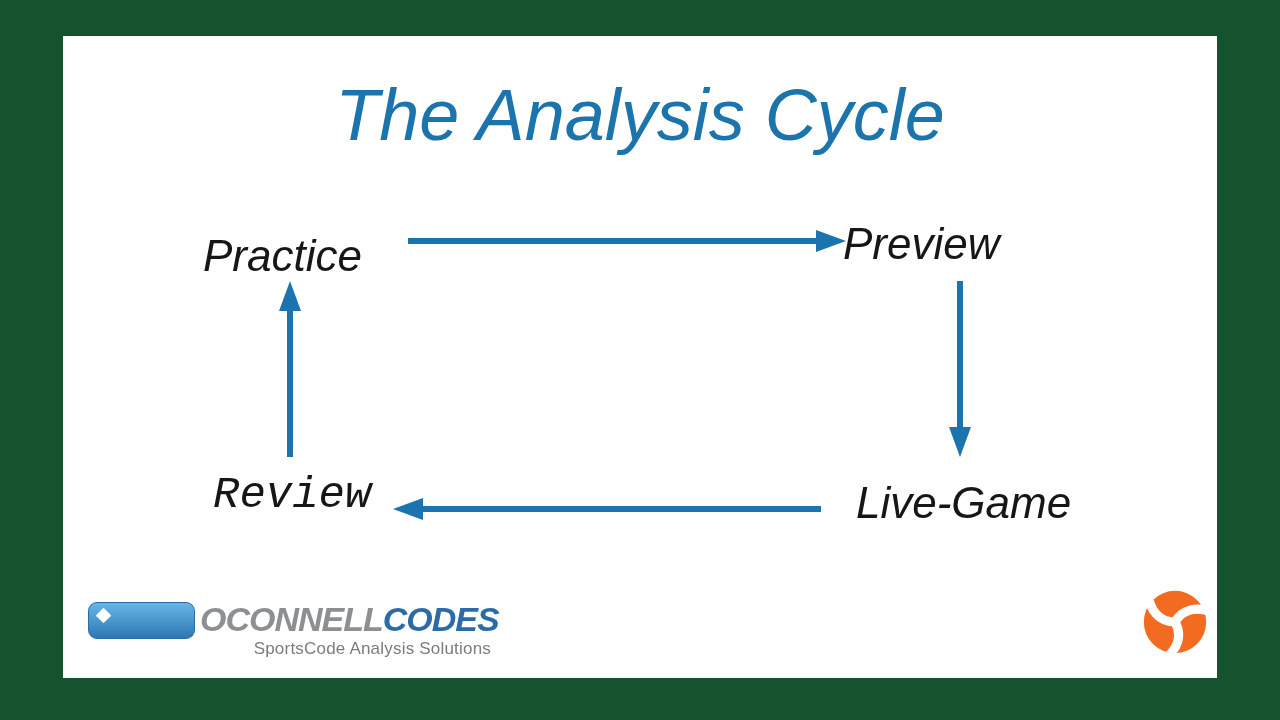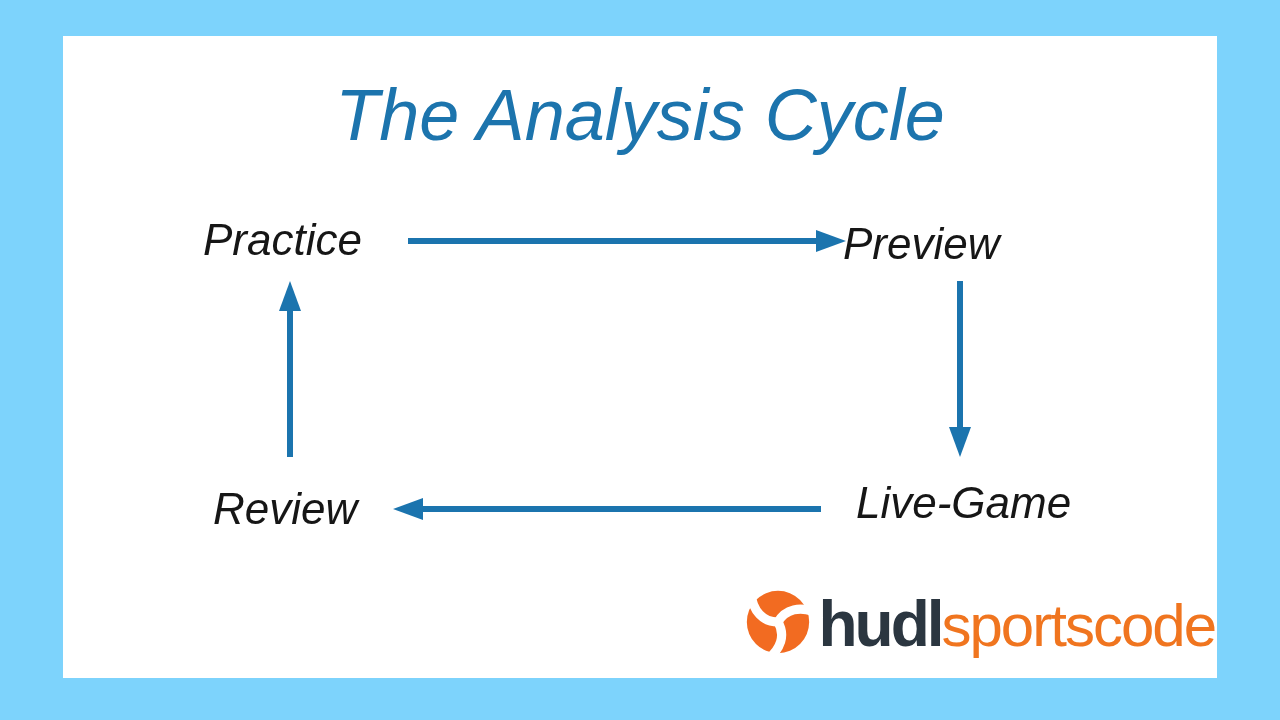--- a/index.html
+++ b/index.html
@@ -1,37 +1,37 @@
 <!DOCTYPE html>
 <html><head>
 <meta charset="utf-8">
 <style>
   html,body{margin:0;padding:0;background:#000;}
   .stage{
-    position:relative;width:1280px;height:720px;background:#7dd3fc;overflow:hidden;
+    position:relative;width:1280px;height:720px;background:#14532d;overflow:hidden;
     font-family:"Liberation Sans","DejaVu Sans",sans-serif;
   }
   .slide{
     position:absolute;left:63px;top:36px;width:1154px;height:642px;
     background:#ffffff;
   }
   .title{
     position:absolute;left:0;top:40px;width:100%;margin:0;
     text-align:center;
     font-size:72px;font-weight:400;font-style:italic;
     color:#1C74AD;letter-spacing:0px;line-height:1.1;
   }
   .node{
     position:absolute;
     font-size:44px;font-style:italic;font-weight:400;
     color:#161616;line-height:1;white-space:nowrap;
   }
-  .node-practice{left:140px;top:182px;}
+  .node-practice{left:140px;top:198px;}
   .node-preview{left:780px;top:186px;}
-  .node-review{left:150px;top:451px;}
+  .node-review{left:150px;top:437px;font-family:Liberation Mono, monospace;}
   .node-livegame{left:781px;top:445px;margin-left:12px;}
   .arrow{position:absolute;}
   .arrow svg{display:block;}
   .arrow-right{left:345px;top:191px;}
   .arrow-down{left:882px;top:245px;}
   .arrow-left{left:330px;top:459px;}
   .arrow-up{left:212px;top:245px;}
 
   
   .oc-logo{position:absolute;left:25px;top:563px;width:470px;height:62px;}
@@ -107,31 +107,37 @@
       </svg>
     </div>
 
     <div class="arrow arrow-up">
       <svg width="30" height="176" viewBox="0 0 30 176">
         <polygon points="15,0 4,30 26,30" fill="#1B74AE"></polygon>
         <line x1="15" y1="28" x2="15" y2="176" stroke="#1B74AE" stroke-width="6"></line>
       </svg>
     </div>
 
+    <div class="oc-logo">
+      <div class="oc-badge">
+        <div class="oc-diamond"></div>
+      </div>
+      <div class="oc-text">
+        <span class="oc-name">OCONNELL</span><span class="oc-codes">CODES</span>
+      </div>
+      <div class="oc-tagline">SportsCode Analysis Solutions</div>
+    </div>
 
     <div class="hudl-logo">
       <span class="hudl-icon">
         <svg width="66" height="66" viewBox="0 0 72 72">
           <circle cx="36" cy="36" r="34" fill="#f26b21"></circle>
           <g stroke="#ffffff" stroke-width="10" fill="none">
             <path d="M36 36 C 44 22, 60 18, 78 26"></path>
             <path d="M36 36 C 44 22, 60 18, 78 26" transform="rotate(120 36 36)"></path>
             <path d="M36 36 C 44 22, 60 18, 78 26" transform="rotate(240 36 36)"></path>
           </g>
         </svg>
       </span>
-      <span class="hudl-words">
-        <span class="hudl-brand">hudl</span><span class="hudl-product">sportscode</span>
-      </span>
     </div>
 
   </div>
 </div>
 
 </body></html>

